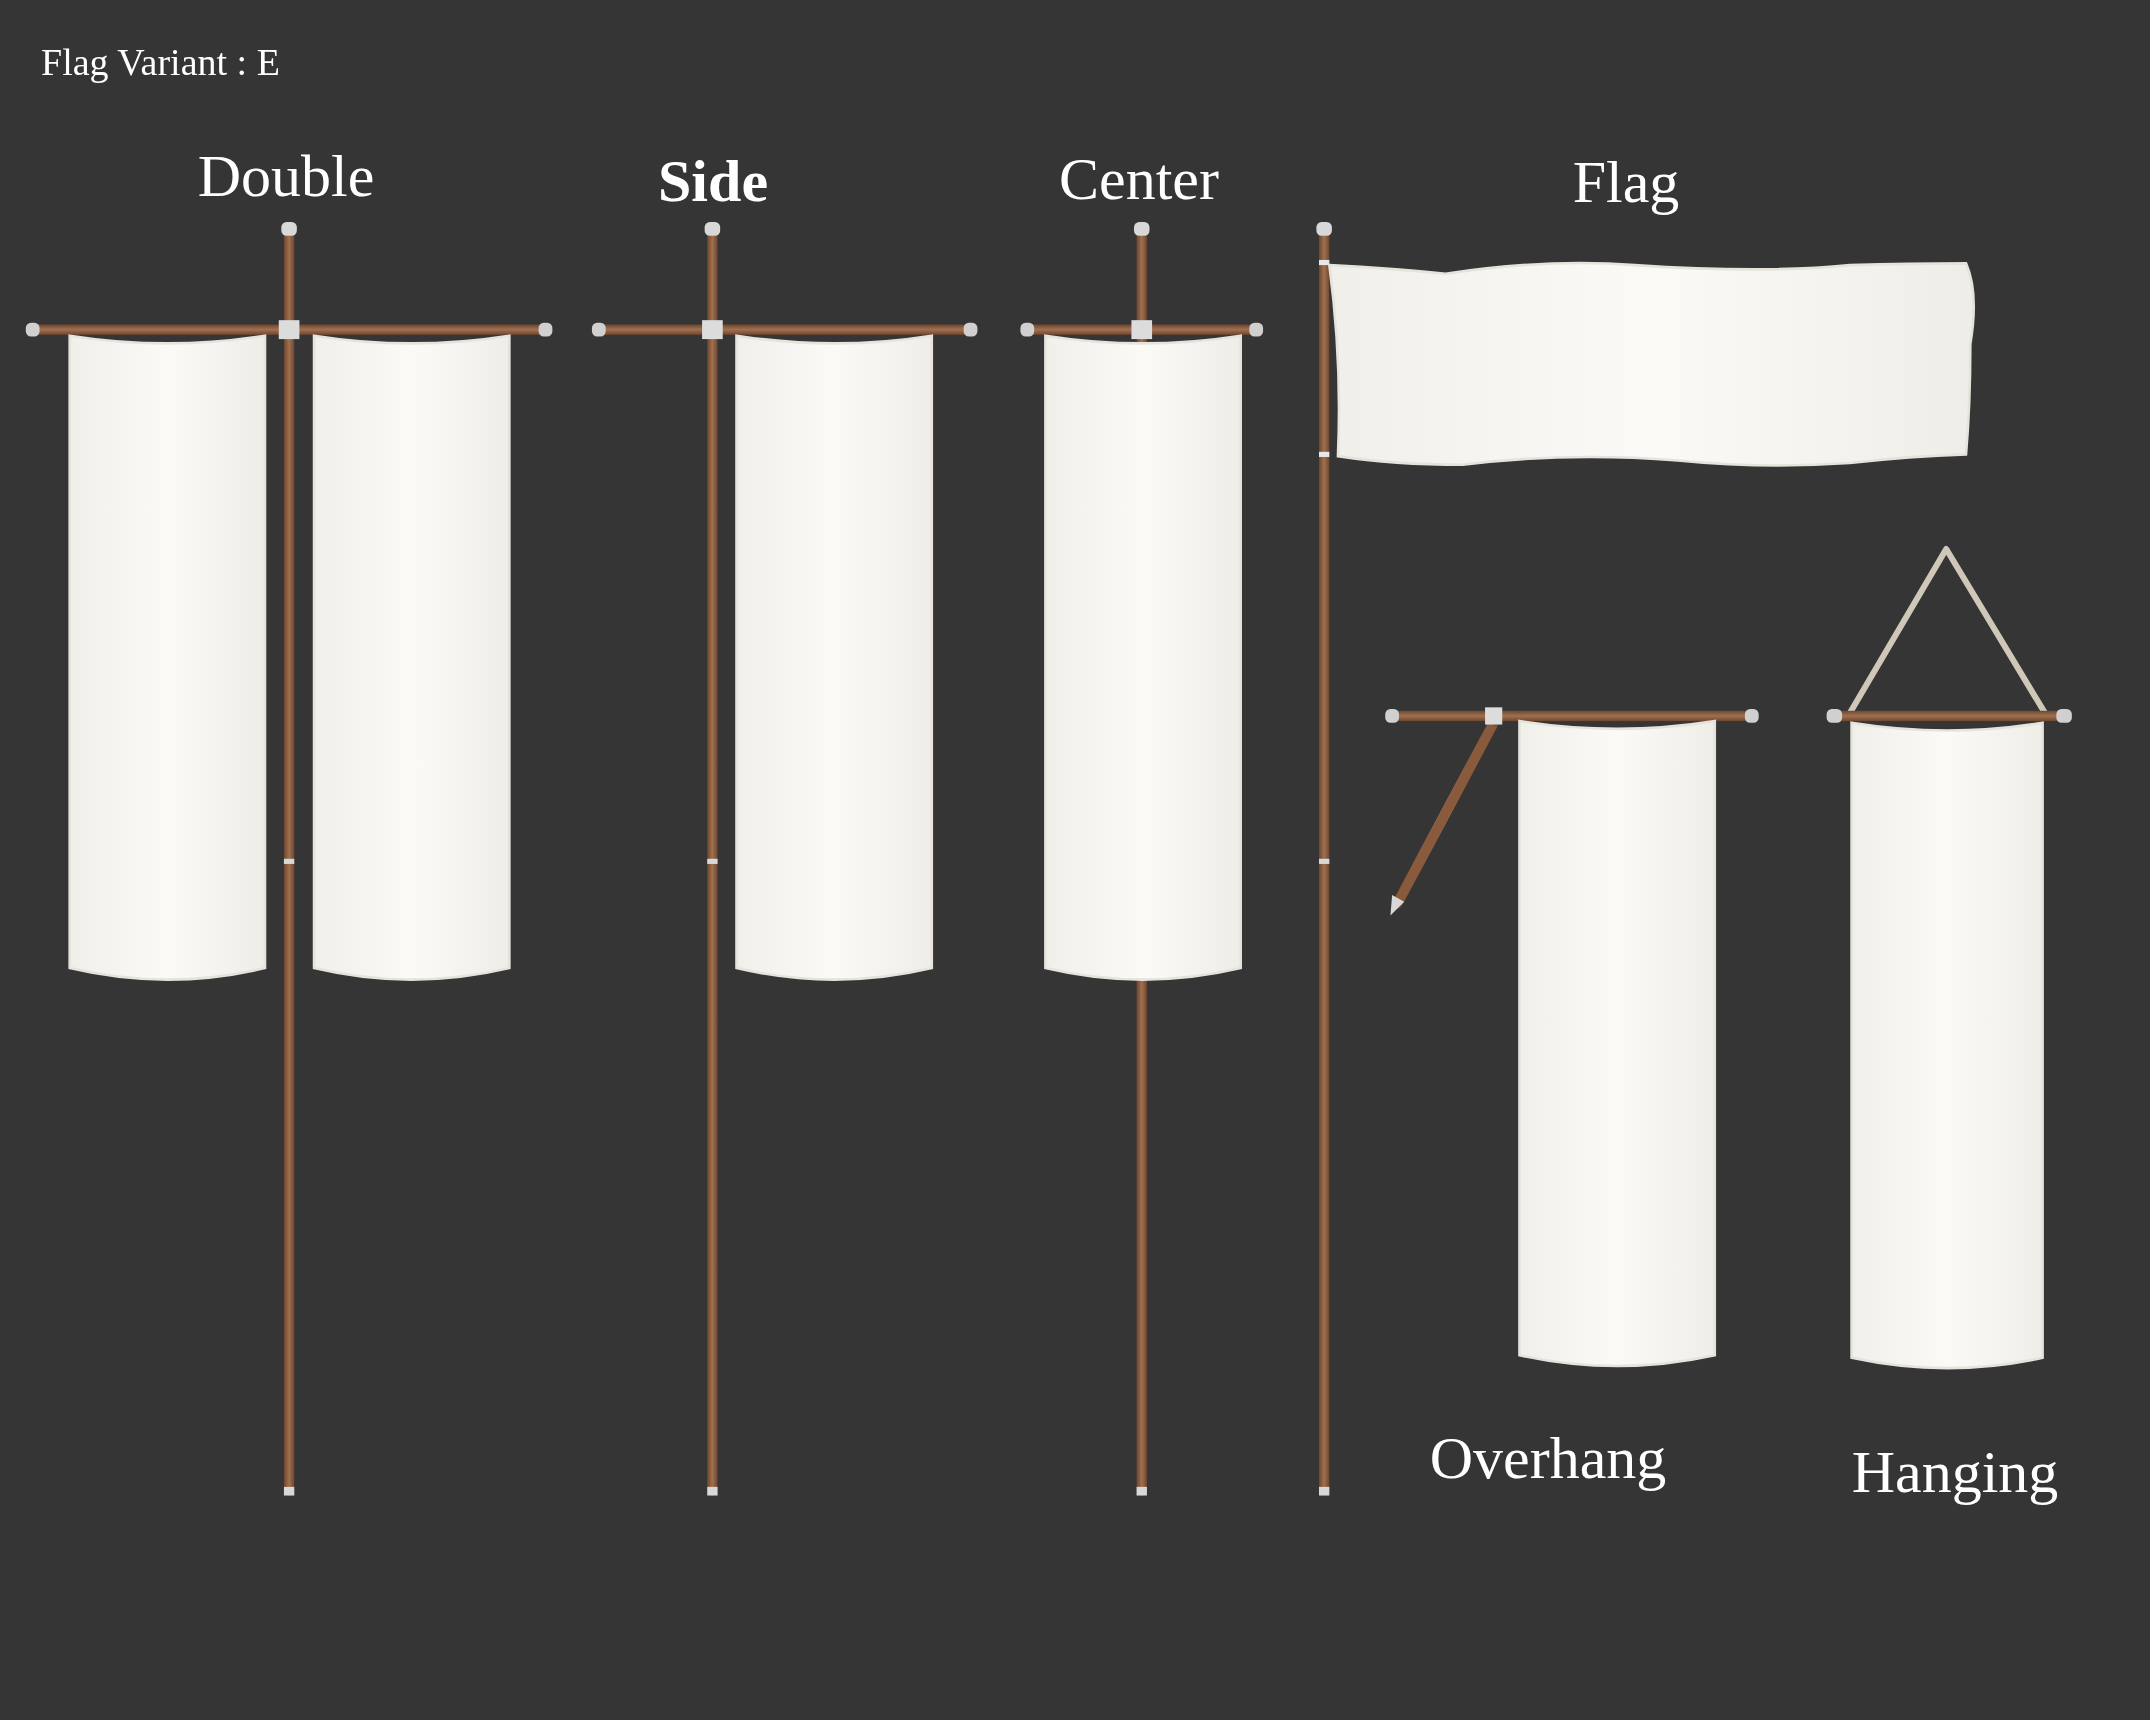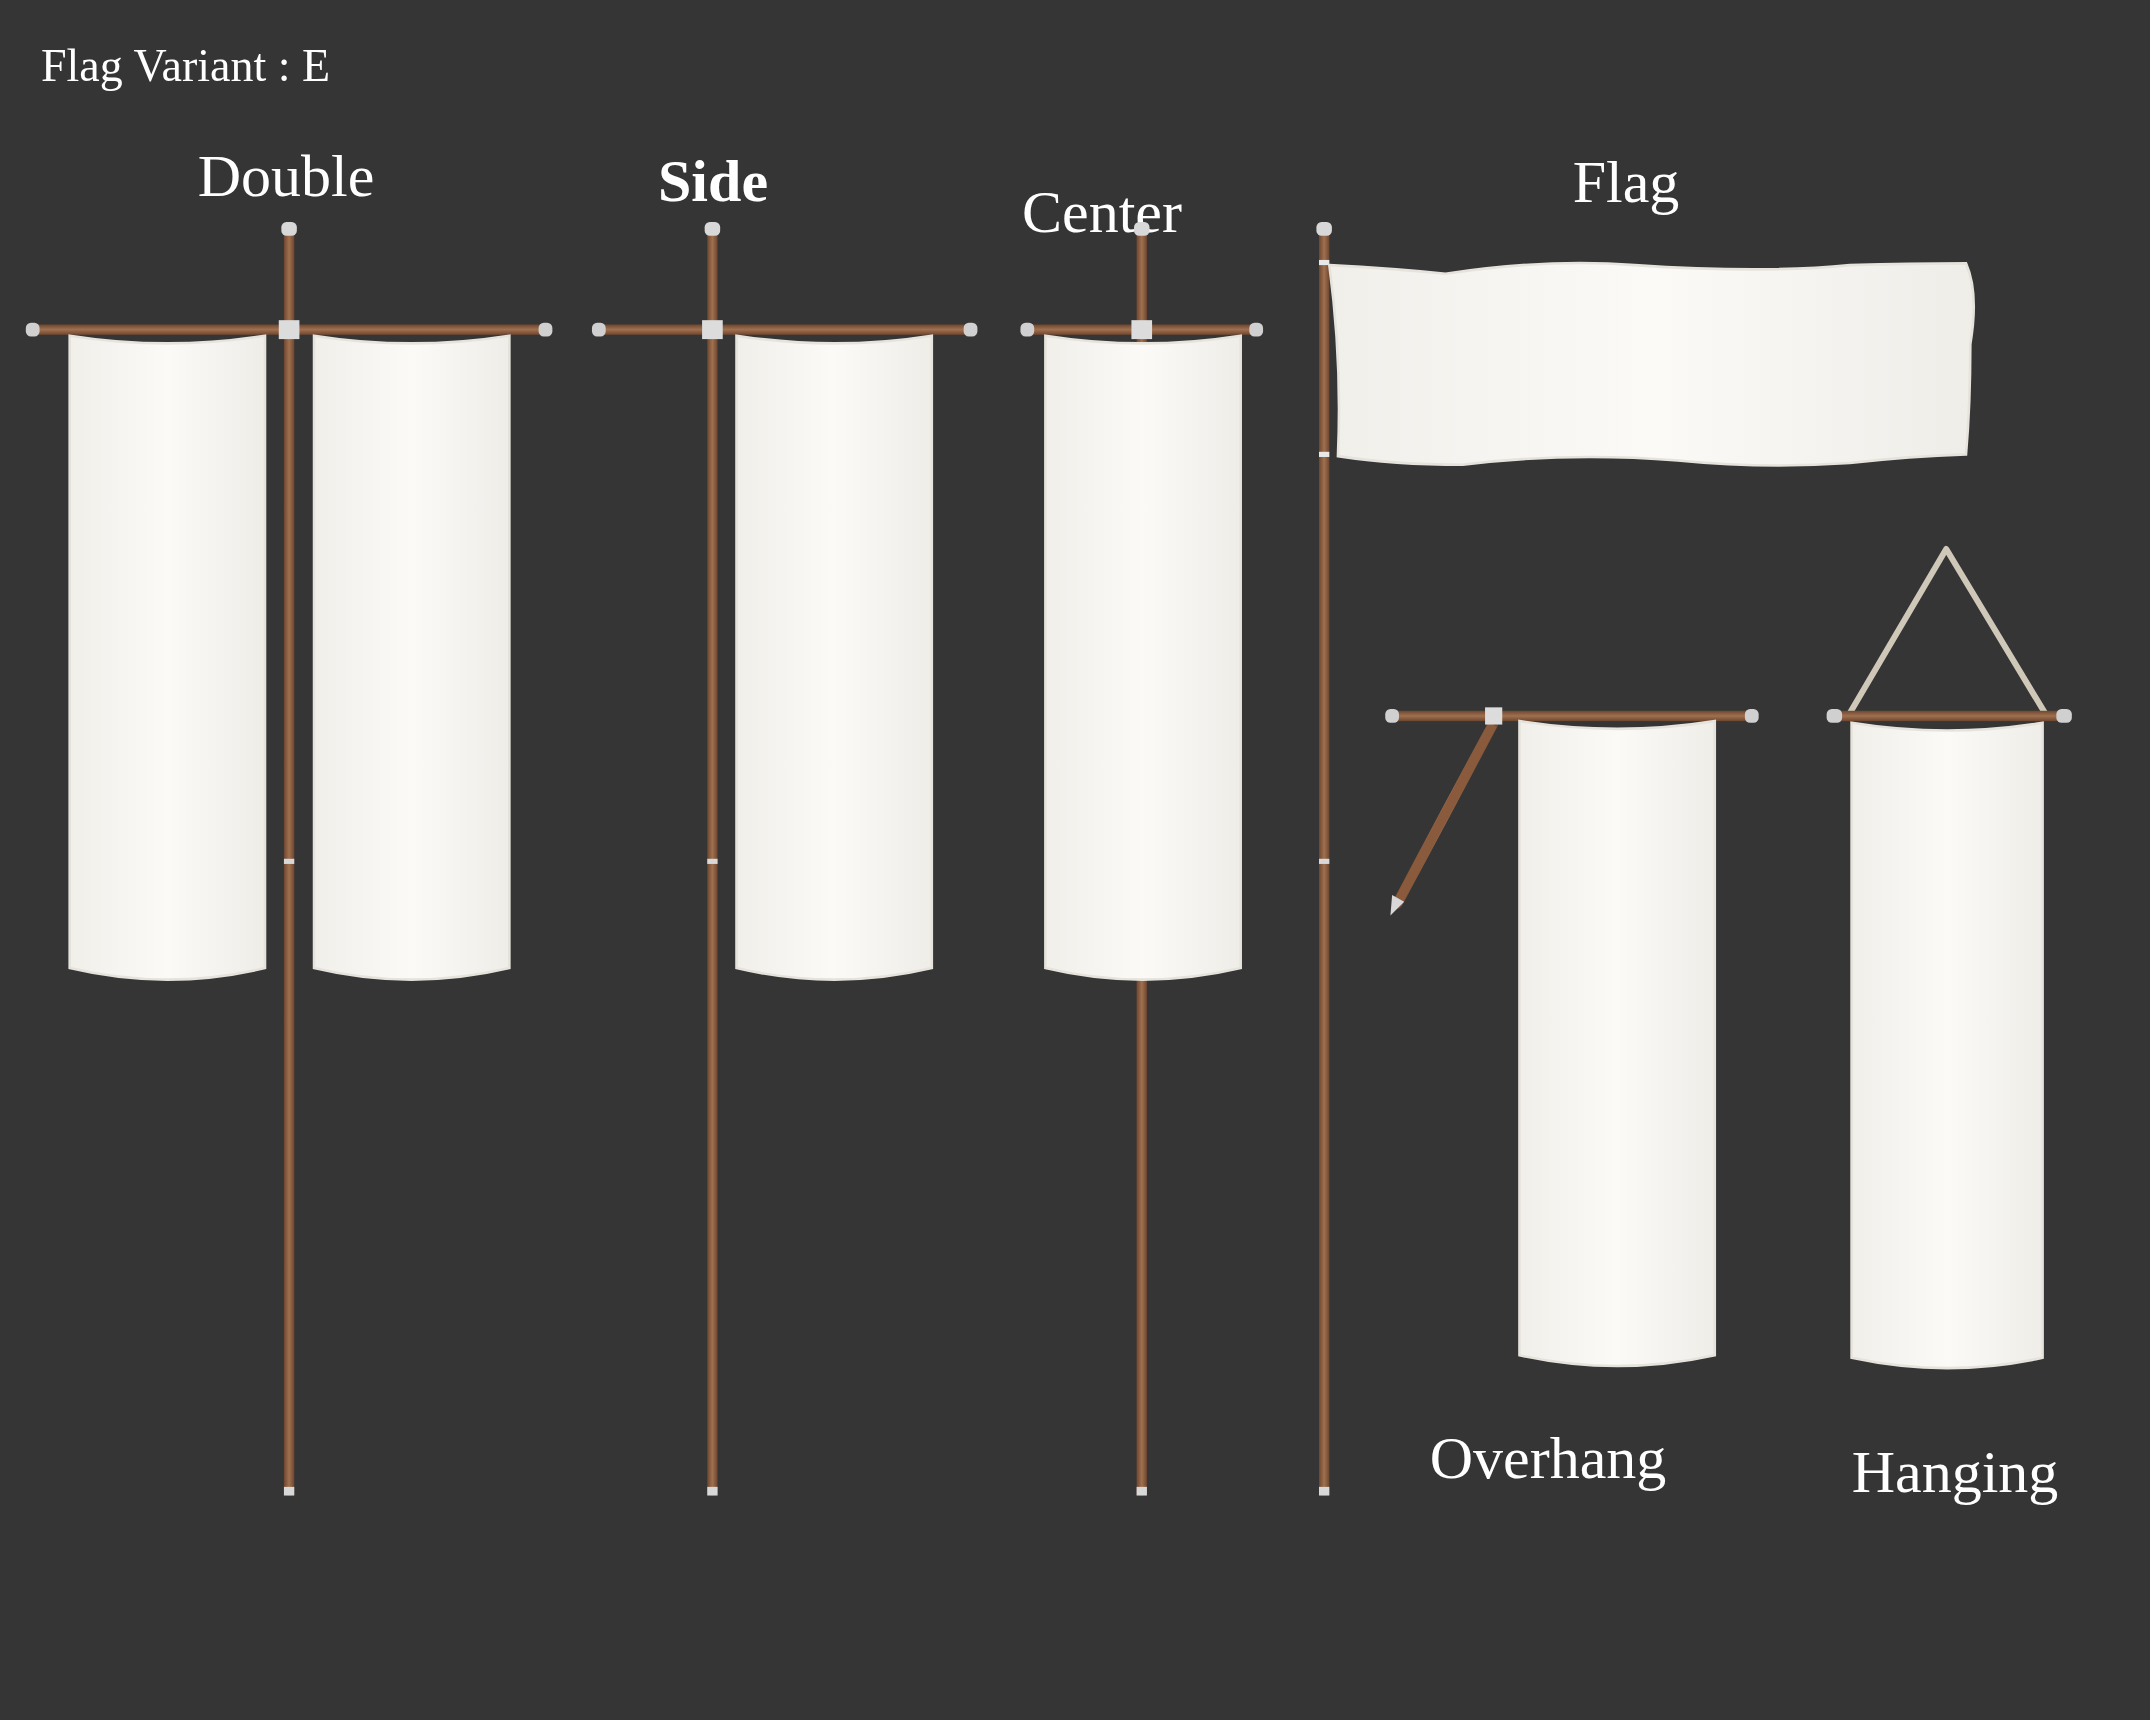--- a/index.html
+++ b/index.html
@@ -1,28 +1,28 @@
 <!DOCTYPE html>
 <html style="font-size:13.8px"><head>
 <meta charset="utf-8">
 <style>
   html,body{margin:0;padding:0;}
   body{width:2151px;height:1721px;background:#353535;position:relative;overflow:hidden;font-family:"Liberation Serif","DejaVu Serif",serif;color:#fff;}
   .label{position:absolute;font-size:60px;line-height:1;white-space:nowrap;transform:translateX(-50%);}
-  .title{position:absolute;left:41px;top:43px;font-size:46px;line-height:1;}
+  .title{position:absolute;left:41px;top:43px;font-size:38px;line-height:1;}
   svg{position:absolute;left:0;top:0;}
 </style>
 </head>
 <body>
 
 <div class="title">Flag Variant : E</div>
 
 <div class="label" style="left:286px;top:146px;">Double</div>
 <div class="label" style="left:713px;top:151px;font-weight:bold;">Side</div>
-<div class="label" style="left:1102px;top:149px;margin-top:33px;">Center</div>
+<div class="label" style="left:1139px;top:149px;">Center</div>
 <div class="label" style="left:1626px;top:152px;">Flag</div>
 <div class="label" style="left:1548px;top:1428px;">Overhang</div>
 <div class="label" style="left:1955px;top:1442px;">Hanging</div>
 
 <svg width="2151" height="1721" viewBox="0 0 2500 2000">
   <defs>
     <linearGradient id="wood" x1="0" x2="1" y1="0" y2="0">
       <stop offset="0" stop-color="#6e4630"></stop>
       <stop offset="0.5" stop-color="#a0714f"></stop>
       <stop offset="1" stop-color="#6e4630"></stop>

